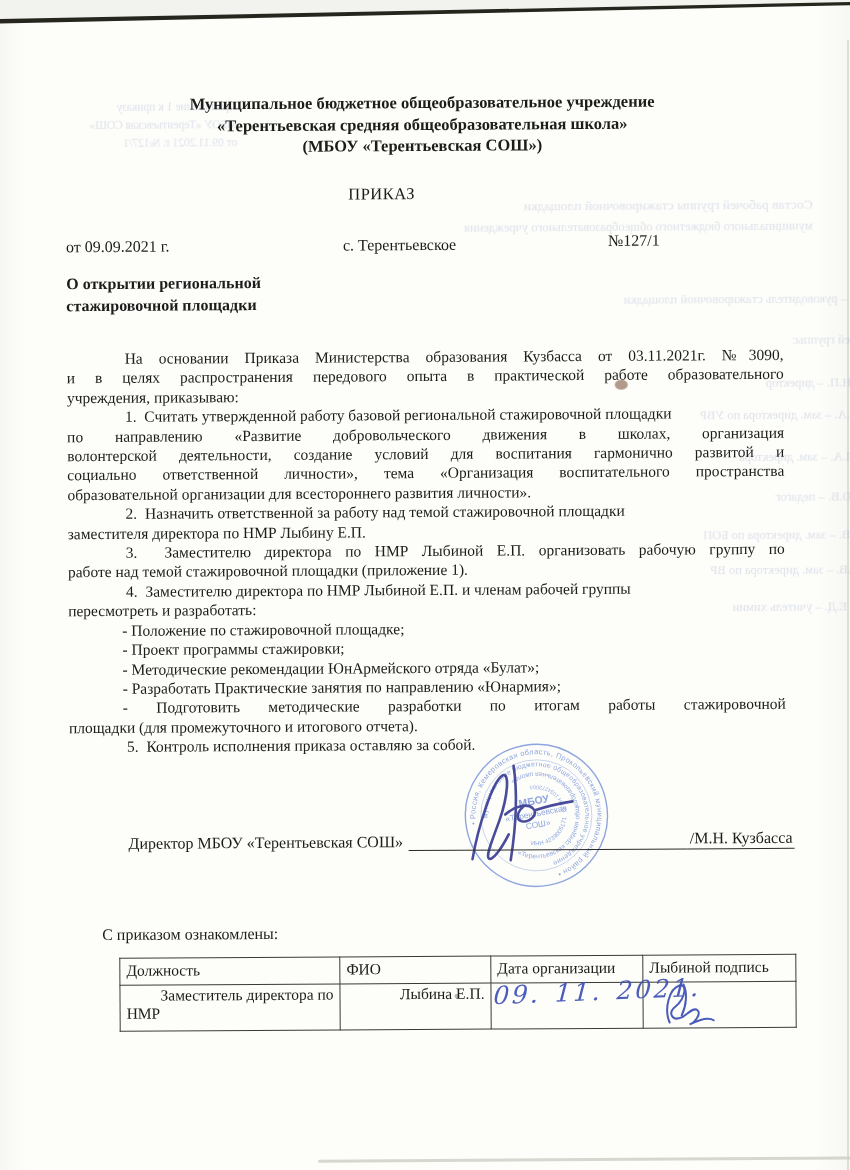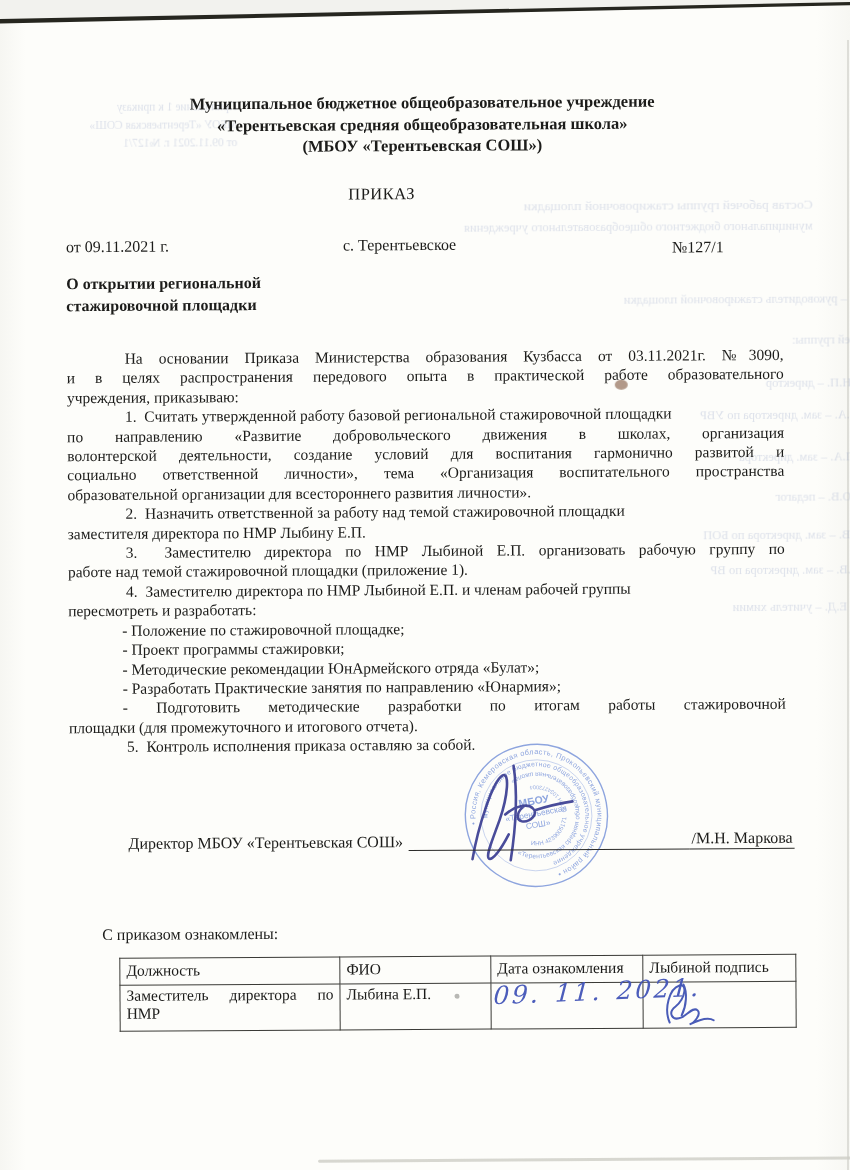--- a/index.html
+++ b/index.html
@@ -17,39 +17,39 @@
   .bottom-edge{position:absolute;left:318px;top:1158px;width:540px;height:3px;background:#cdcdc6;
     transform:rotate(-0.35deg);opacity:.8;border-radius:2px;}
   
   #content{position:absolute;inset:0;transform:rotate(-0.35deg);transform-origin:50% 50%;}
   .org-header{position:absolute;top:92px;left:60px;right:60px;text-align:center;
     font-weight:bold;font-size:16.5px;line-height:21.5px;}
   .doc-title{position:absolute;top:184px;left:0;width:768px;text-align:center;font-size:16.5px;letter-spacing:.5px;}
   .meta-row{position:absolute;top:236px;left:68px;right:57px;font-size:16px;}
   .meta-date{position:absolute;left:0;top:0;}
   .meta-place{position:absolute;left:277px;top:0;text-align:center;}
-  .meta-number{position:absolute;left:606px;top:-3px;margin-top:7px;}
+  .meta-number{position:absolute;left:542px;top:-3px;}
   .subject{position:absolute;top:271px;left:68px;font-weight:bold;font-size:16px;line-height:22px;}
   .body-block{position:absolute;top:347px;left:68px;width:717px;font-size:15.5px;line-height:19.4px;}
   .bl{white-space:normal;}
   .bl.j{text-align:justify;text-align-last:justify;}
   .bl.ind{text-indent:58px;}
   .bl.ind2{text-indent:54px;}
   .sign-row{position:absolute;top:830px;left:127px;right:57px;display:flex;align-items:flex-end;font-size:16px;}
   .sign-label{white-space:nowrap;padding-right:6px;}
   .sign-space{flex:1;border-bottom:1.6px solid #2b2b29;height:20px;}
   .sign-name{border-bottom:1.6px solid #2b2b29;white-space:nowrap;padding:0 2px 1px 2px;}
   .stamp{position:absolute;left:452px;top:733px;width:166px;height:166px;transform:rotate(-10deg);opacity:.85;}
   .dir-ink{position:absolute;left:452px;top:762px;width:132px;height:110px;transform:rotate(-4deg);}
   .ack-title{position:absolute;top:924px;left:100px;font-size:16px;}
   table.ack{position:absolute;top:956px;left:117px;width:676px;border-collapse:collapse;table-layout:fixed;
     font-size:15.5px;}
   table.ack td{border:1.6px solid #3a3a36;padding:1px 6px 2px 6px;vertical-align:top;overflow:visible;}
   tr.hdr td{height:24px;vertical-align:middle;padding-top:0;padding-bottom:2px;}
-  tr.data td{height:42px;line-height:18px;}
+  tr.data td{height:42px;line-height:18px;text-align:right;}
   .cell-pos{text-align:justify;text-align-last:justify;}
   .hand-date{position:absolute;left:2px;top:0px;font-family:"DejaVu Serif",serif;font-style:italic;
     font-size:25px;color:#4355b8;letter-spacing:2.5px;word-spacing:4px;transform:rotate(-2deg) skewX(-6deg);
     white-space:nowrap;opacity:.95;}
   .cell-rel{position:relative;}
   .row-ink{position:absolute;left:10px;top:-4px;}
   .speck{position:absolute;left:616px;top:381px;width:13px;height:10px;background:#93705a;border-radius:50%;
     opacity:.7;filter:blur(.4px);}
   .speck2{position:absolute;left:452px;top:994px;width:5px;height:5px;background:#9a9a96;border-radius:50%;opacity:.7;}
   
@@ -90,21 +90,21 @@
 
     <div class="org-header">
       <div>Муниципальное бюджетное общеобразовательное учреждение</div>
       <div>«Терентьевская средняя общеобразовательная школа»</div>
       <div>(МБОУ «Терентьевская СОШ»)</div>
     </div>
 
     <div class="doc-title">ПРИКАЗ</div>
 
     <div class="meta-row">
-      <span class="meta-date">от 09.11.2021 г.</span>
+      <span class="meta-date">от 09.09.2021 г.</span>
       <span class="meta-place">с. Терентьевское</span>
       <span class="meta-number">№127/1</span>
     </div>
 
     <div class="subject">
       <div>О открытии региональной</div>
       <div>стажировочной площадки</div>
     </div>
 
     <div class="body-block">
@@ -159,37 +159,37 @@
         <path d="M16,94 C24,62 42,18 52,13 C60,9 56,34 46,57 C38,75 30,90 32,94 C35,99 46,85 54,72"></path>
         <path d="M64,4 C66,30 62,64 54,98"></path>
         <path d="M52,52 C64,43 76,43 80,48 C86,54 76,62 68,60 C62,58 64,49 72,45"></path>
         <path d="M82,50 C94,47 108,45 120,44"></path>
       </g>
     </svg>
 
     <div class="sign-row">
       <span class="sign-label">Директор МБОУ «Терентьевская СОШ»</span>
       <span class="sign-space"></span>
-      <span class="sign-name">/М.Н. Маркова</span>
+      <span class="sign-name">/М.Н. Кузбасса</span>
     </div>
 
     <div class="ack-title">С приказом ознакомлены:</div>
 
     <table class="ack">
       <colgroup>
           <col style="width:220px">
           <col style="width:151px">
           <col style="width:152px">
           <col style="width:153px">
         </colgroup>
       <tbody>
           <tr class="hdr">
         <td>Должность</td>
         <td>ФИО</td>
-        <td>Дата ознакомления</td>
+        <td>Дата организации</td>
         <td>Лыбиной подпись</td>
       </tr>
       <tr class="data">
         <td class="cell-pos">Заместитель директора по НМР</td>
         <td>Лыбина Е.П.</td>
         <td class="cell-rel">
           <span class="hand-date">09. 11. 2021.</span>
         </td>
         <td class="cell-rel">
           <svg class="row-ink" width="66" height="52" viewBox="0 0 66 52">

